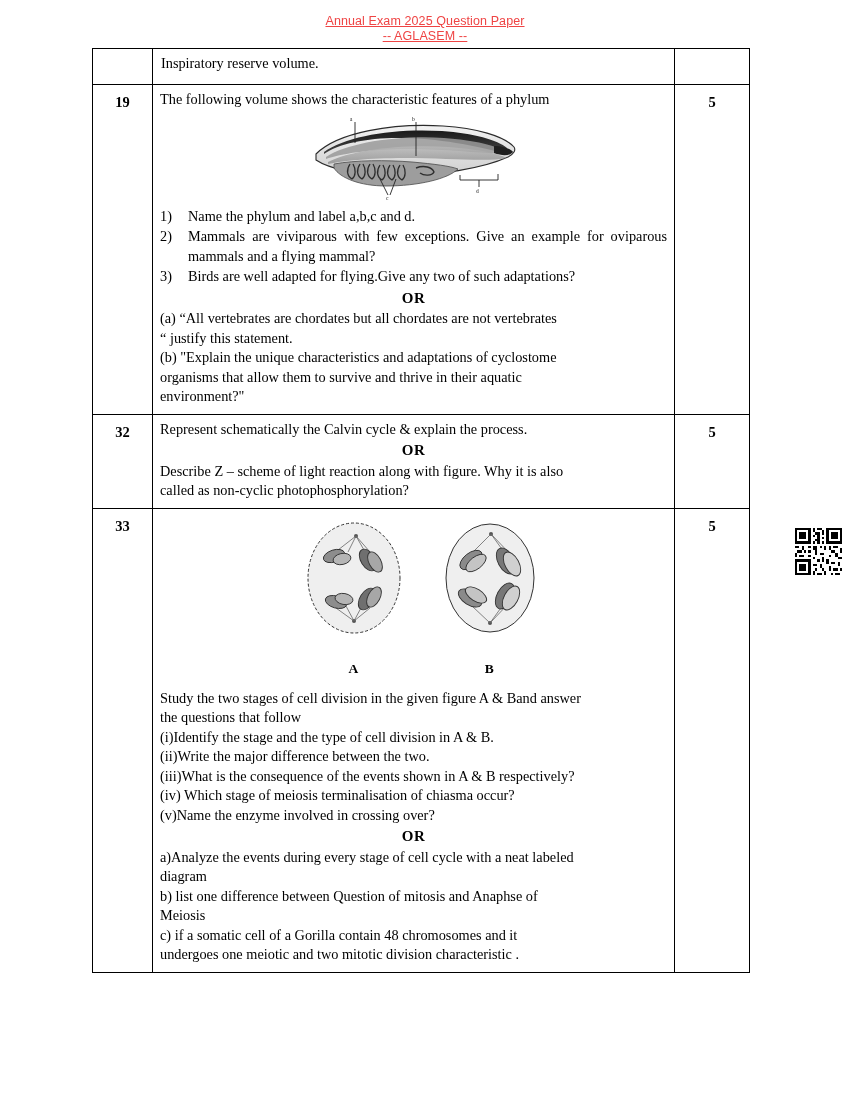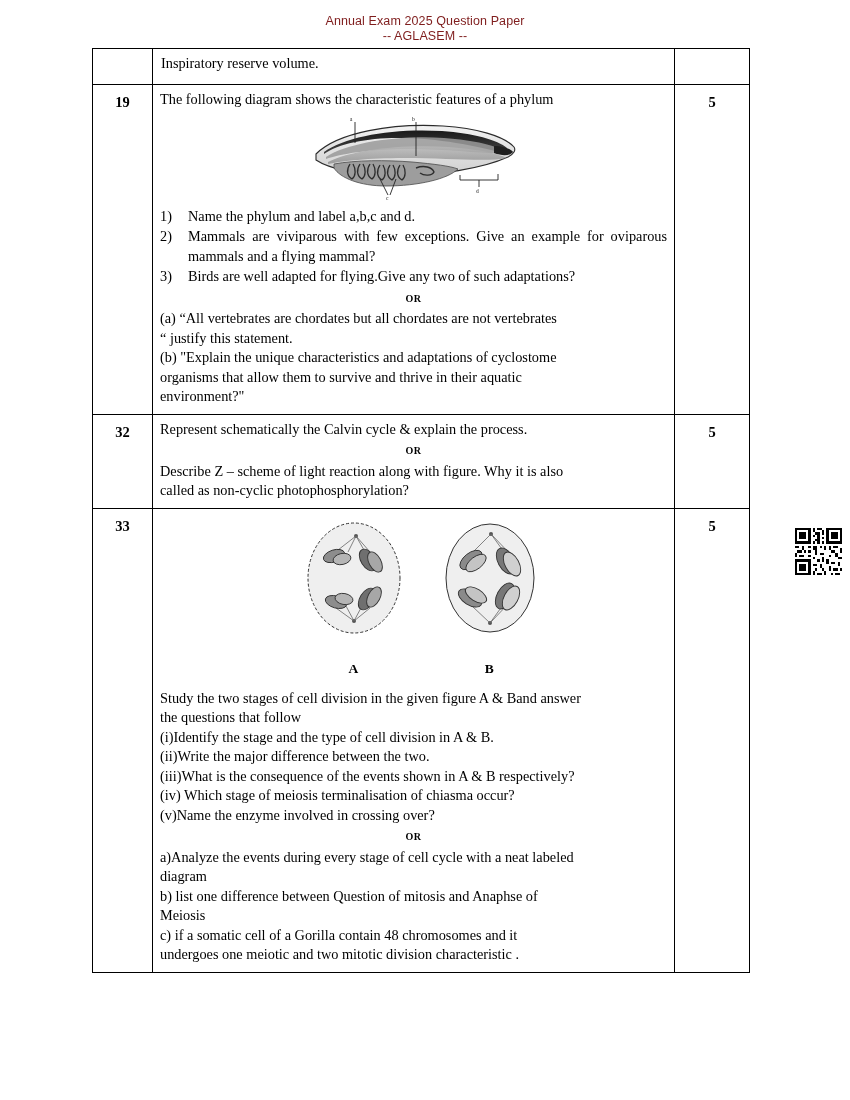--- a/index.html
+++ b/index.html
@@ -81,21 +81,21 @@
     font-size: 14.6px;
     padding: 6px 0 7px 0;
     letter-spacing: .2px;
   }
 
   
   .lead { margin: 3px 0 0 0; }
   .or {
     text-align: center;
     font-weight: bold;
-    font-size: 10px;
+    font-size: 15px;
     margin: 2px 0 1px 0;
     letter-spacing: .4px;
   }
   .numlist {
     margin: 6px 0 0 0;
     padding: 0;
     list-style: none;
   }
   .numlist li {
     position: relative;
@@ -141,21 +141,21 @@
     top: 528px;
     width: 47px;
     height: 47px;
     background: #fff;
   }
   .qr svg { display: block; }
 </style>
 </head>
 <body>
 
-<div class="page-header" style="color: #7f1d1d;">
+<div class="page-header" style="color: #ef4444; text-decoration: underline;">
   <span>Annual Exam 2025 Question Paper</span>
   <span class="hdr-line2">-- AGLASEM --</span>
 </div>
 
 <table class="exam-table">
   <colgroup>
     <col class="col-qno">
       <col class="col-body">
       <col class="col-mark">
   </colgroup>
@@ -173,21 +173,21 @@
     </td>
   </tr>
 
 
   <tr>
     <td class="col-qno">
       <div class="qno">19</div>
     </td>
     <td class="col-body">
       <div class="body-cell">
-        <p class="lead ln">The following diagram shows the characteristic features of a phylum</p>
+        <p class="lead ln">The following volume shows the characteristic features of a phylum</p>
 
         <div class="fig31-wrap">
           <svg width="212" height="85" viewBox="0 0 212 85">
             <defs>
               <linearGradient id="gDark" x1="0" y1="0" x2="0" y2="1">
                 <stop offset="0%" stop-color="#1a1a1a"></stop>
                     <stop offset="100%" stop-color="#444"></stop>
               </linearGradient>
               <linearGradient id="gMid" x1="0" y1="0" x2="0" y2="1">
                 <stop offset="0%" stop-color="#b9b9b9"></stop>

